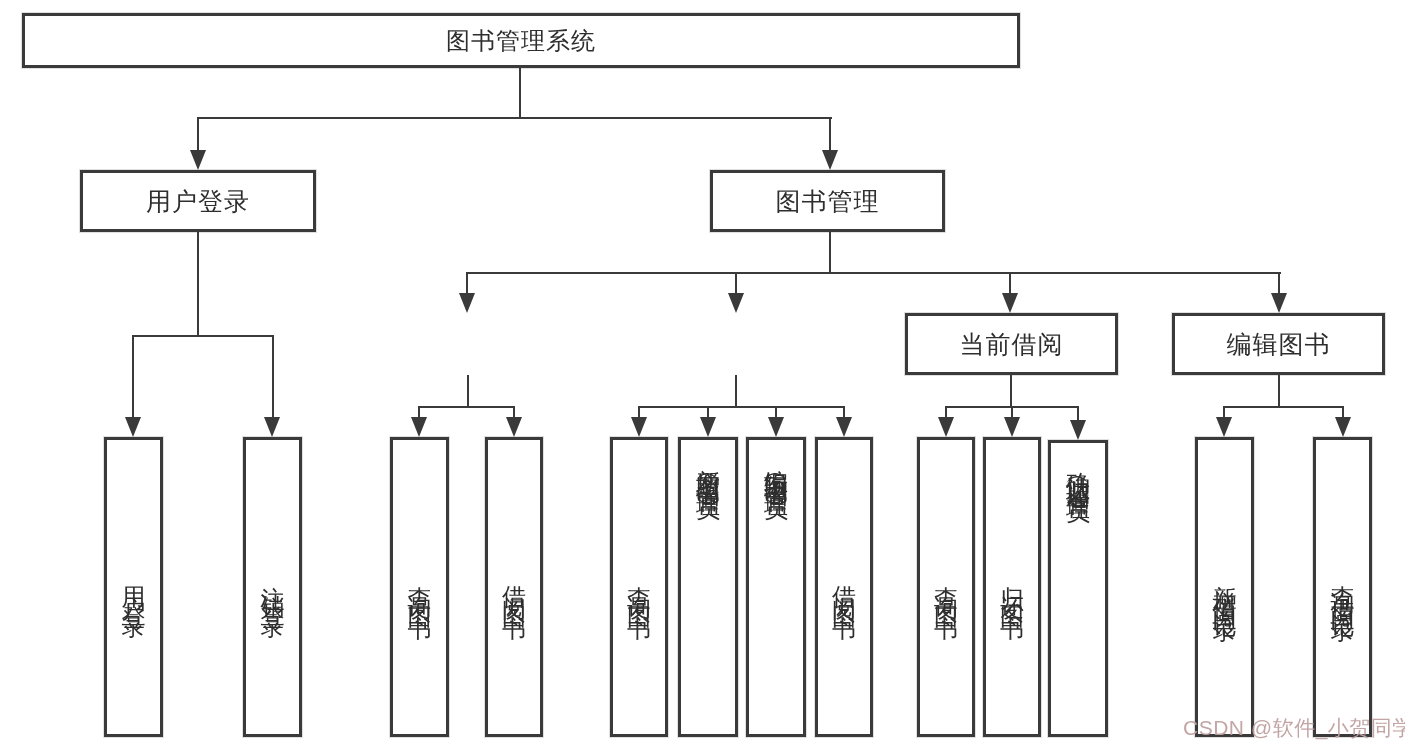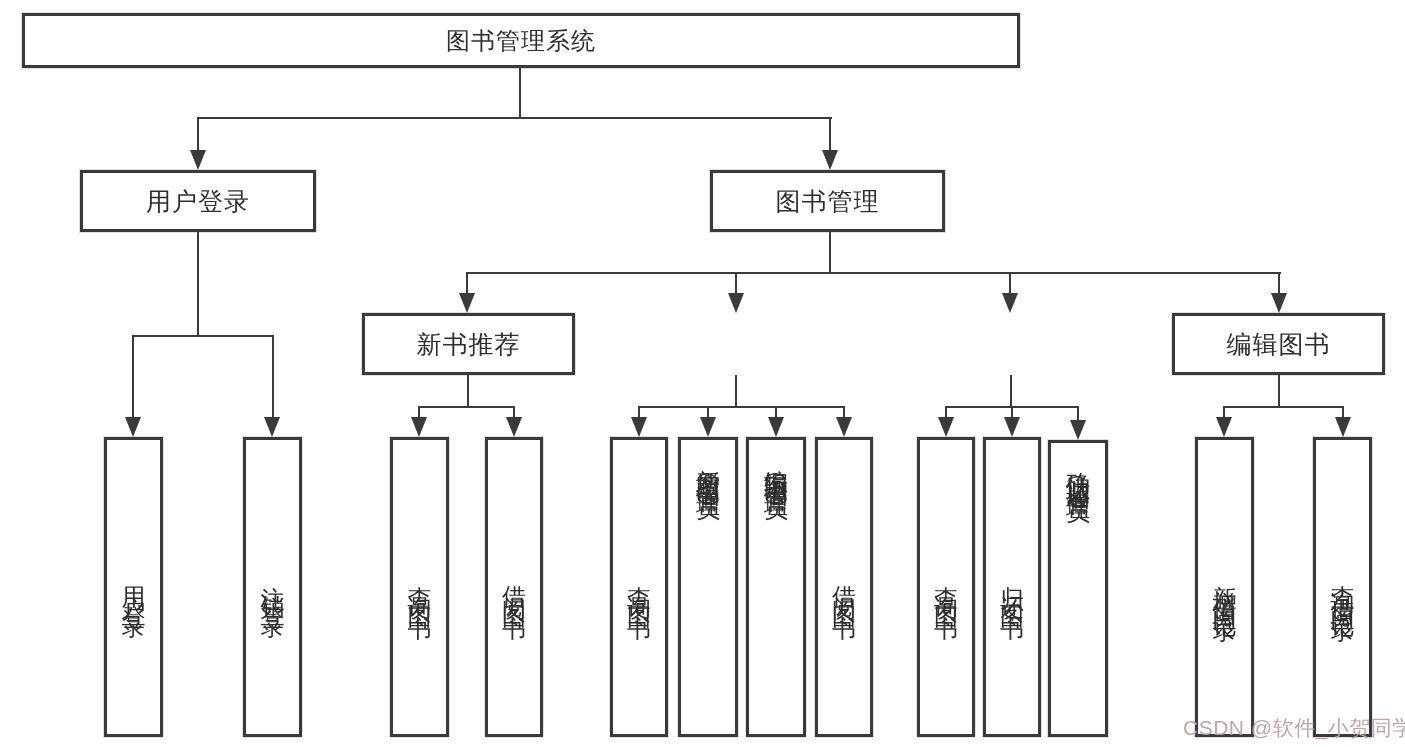--- a/index.html
+++ b/index.html
@@ -62,22 +62,22 @@
     <span>图书管理系统</span>
   </div>
 
   <div class="hbox" style="left:80px;top:170px;width:236px;height:62px;">
     <span>用户登录</span>
   </div>
   <div class="hbox" style="left:710px;top:170px;width:235px;height:62px;">
     <span>图书管理</span>
   </div>
 
-  <div class="hbox" style="left:362px;top:313px;width:213px;height:62px;">
-    <span>新书推荐</span>
+  <div class="hbox" style="left:905px;top:313px;width:213px;height:62px;">
+    <span>当前借阅</span>
   </div>
   <div class="hbox" style="left:1172px;top:313px;width:213px;height:62px;">
     <span>编辑图书</span>
   </div>
 
   <div class="vbox" style="left:104px;">
     <span>用户登录</span>
   </div>
   <div class="vbox" style="left:243px;">
     <span>注销登录</span>

